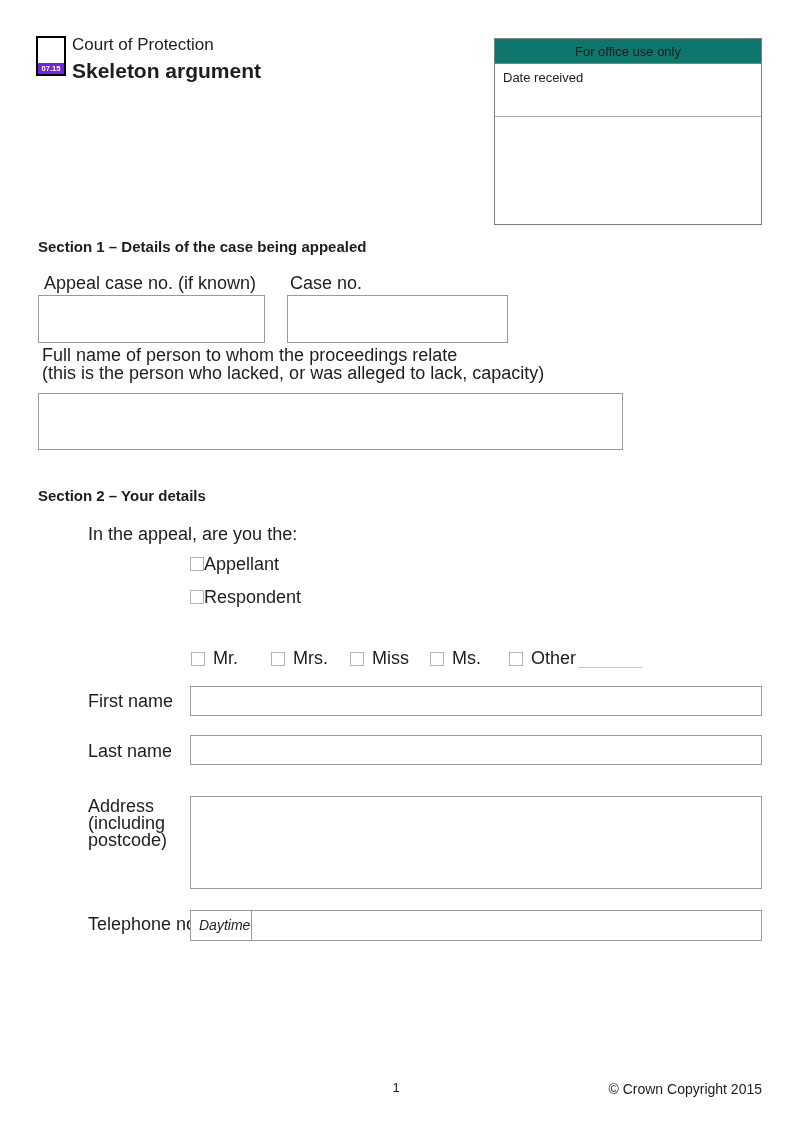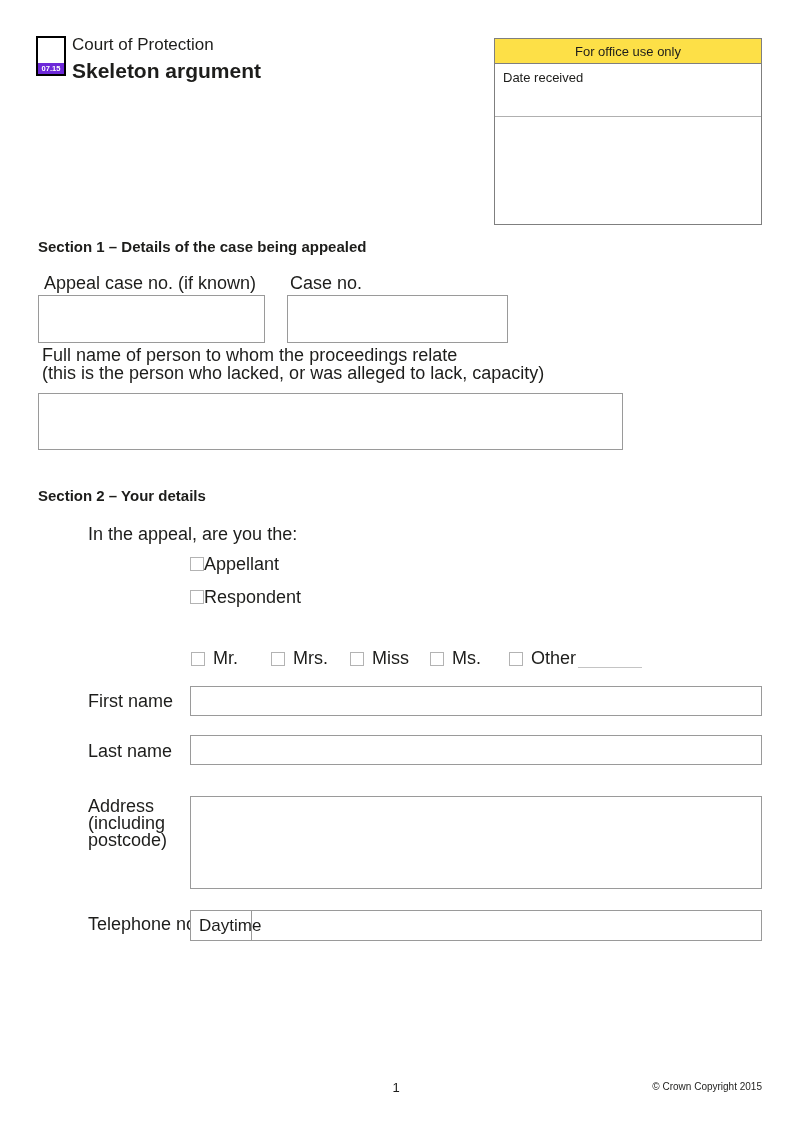--- a/index.html
+++ b/index.html
@@ -20,21 +20,21 @@
   .badge-top { background:#000; color:#fff; padding:2px 0 1px; }
   .badge-top .code { font-size:10px; font-weight:bold; line-height:11px; display:block; }
   .badge-top .num  { font-size:11px; font-weight:bold; line-height:12px; display:block; }
   .badge-ver { background:#6d28d9; color:#fff; font-size:7.5px; font-weight:bold; line-height:11px; border-top:2px solid #fff; display:block; }
 
   .court-name { left:72px; top:34px; font-size:17px; line-height:22px; }
   .form-title { left:72px; top:58px; font-size:21px; font-weight:bold; line-height:26px; }
 
   
   .office-box { left:494px; top:38px; width:268px; height:187px; border:1px solid #7f7f7f; background:#fff; }
-  .office-head { height:25px; line-height:25px; text-align:center; background:#fde047; border-bottom:1px solid #7f7f7f; font-size:13px; }
+  .office-head { height:25px; line-height:25px; text-align:center; background:#0f766e; border-bottom:1px solid #7f7f7f; font-size:13px; }
   .office-row { font-size:13px; padding:6px 8px; }
   .office-row-received { height:53px; border-bottom:1px solid #b0b0b0; }
 
   
   .s-heading { font-size:15px; font-weight:bold; }
   .s1-heading { left:38px; top:238px; }
   .s2-heading { left:38px; top:487px; }
   .label { font-size:18px; line-height:17px; }
 
   .appeal-label { left:44px; top:275px; }
@@ -65,26 +65,26 @@
 
   .title-row { left:191px; top:651px; width:470px; height:19px; }
   .title-item { position:absolute; top:0; display:flex; align-items:center; gap:8px; }
   .ti-0 { left:0; } .ti-1 { left:80px; } .ti-2 { left:159px; } .ti-3 { left:239px; } .ti-4 { left:318px; }
   .other-underline { position:absolute; left:387px; top:16px; width:64px; height:1px; background:#c4c4c4; }
 
   
   .phone-table { left:190px; top:910px; width:572px; border:1px solid #9a9a9a; background:#fff; }
   .phone-row { display:flex; height:29px; }
   .phone-row + .phone-row { border-top:1px solid #9a9a9a; }
-  .phone-cell-label { width:61px; border-right:1px solid #9a9a9a; padding-left:8px; font-size:17px; line-height:29px; flex:0 0 auto; }
+  .phone-cell-label { width:61px; border-right:1px solid #9a9a9a; padding-left:8px; font-size:14px; line-height:29px; flex:0 0 auto;font-style:italic; }
   .phone-cell-input { flex:1; }
 
   
   .footer-page { left:0; top:1080px; width:792px; text-align:center; font-size:13px; }
-  .footer-copy { right:38px; top:1081px; font-size:10px; }
+  .footer-copy { right:38px; top:1081px; font-size:14px; }
 </style>
 </head>
 <body>
 
 <div class="page">
 
   <div class="abs badge">
     <span class="badge-top">
       <span class="code">COP</span>
       <span class="num">37</span>

